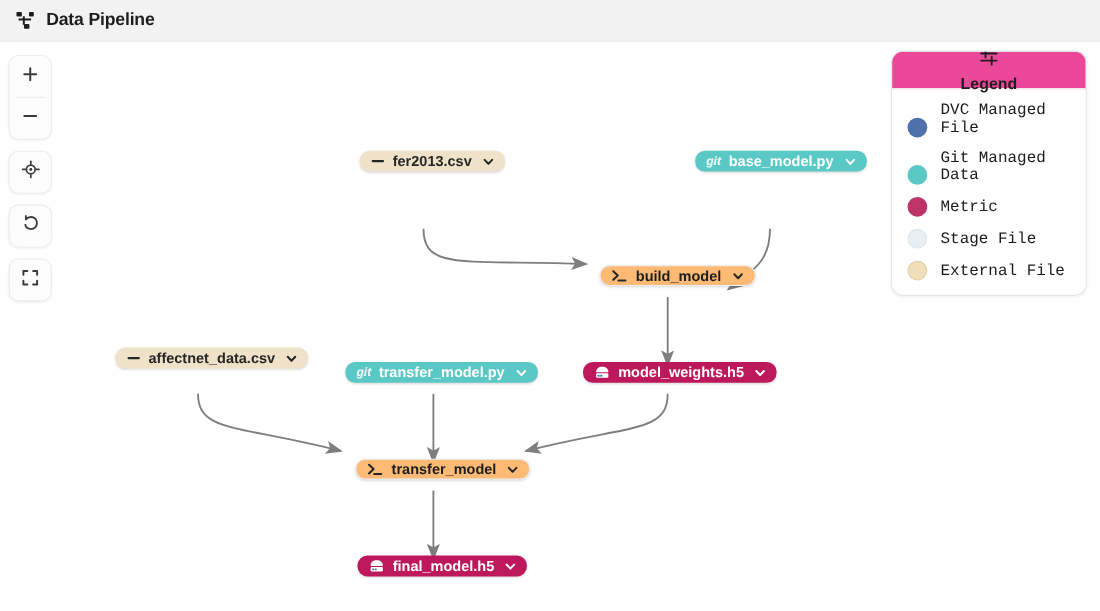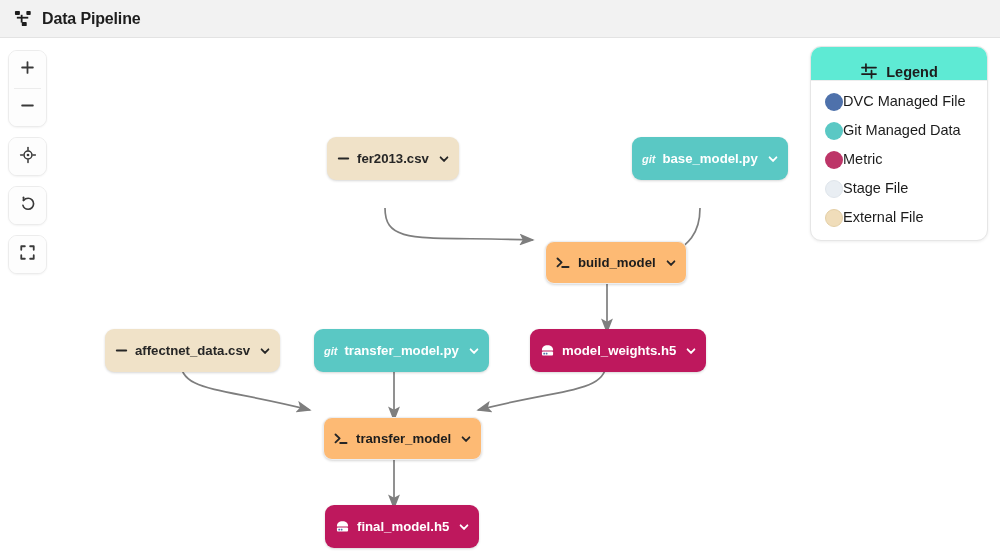--- a/index.html
+++ b/index.html
@@ -87,54 +87,57 @@
     width: 178px;
     background: #ffffff;
     border: 1px solid #e6e6e6;
     border-radius: 11px;
     box-shadow: 0 1px 3px rgba(0,0,0,0.07);
     overflow: hidden;
   }
   #legend-header {
     height: 34px;
     display: flex;
-    align-items: flex-end;
+    align-items: center;
     justify-content: center;
     gap: 8px;
-    background: #5eead4;
+    background: #ec4899;
     border-bottom: 1px solid #ededed;
+    flex-direction: column;
   }
   #legend-header .legend-title {
     font-size: 14.5px;
     font-weight: bold;
     color: #1d1d1d;
   }
   #legend-items { padding: 6px 0 8px 0; }
   .legend-item {
     display: flex;
-    align-items: flex-start;
+    align-items: flex-end;
+    gap: 12px;
     padding: 5.5px 14px;
     cursor: pointer;
+    font-family: Liberation Mono, monospace;
   }
   .legend-swatch {
     width: 18px; height: 18px;
     border-radius: 50%;
     flex: 0 0 18px;
   }
   .legend-label {
     font-size: 14.5px;
     color: #1c1c1c;
   }
 
   
   .node {
     position: absolute;
     display: inline-flex;
     align-items: center;
-    height: 43px;
+    height: 19px;
     border-radius: 9px;
     padding: 0 9px 0 10px;
     gap: 7px;
     cursor: pointer;
     white-space: nowrap;
     box-shadow: 0 1px 2.5px rgba(0,0,0,0.16);
     font-size: 13.2px;
     font-weight: bold;
     user-select: none;
   }
@@ -220,21 +223,21 @@
               <line x1="6.6" y1="11.2" x2="13.4" y2="11.2"></line>
             </svg>
           </span>
           <span class="node-label">build_model</span>
           <span class="chev">
             <svg width="12" height="12" viewBox="0 0 14 14" stroke="#262626" stroke-width="2.1" fill="none" stroke-linecap="round" stroke-linejoin="round">
               <path d="M3,5 L7,9.3 L11,5"></path>
             </svg>
           </span>
         </div>
-        <div class="node external" style="left: 105px; top: 291px;">
+        <div class="node external" style="left: 105px; top: 278px;">
           <span class="nicon">
             <svg width="13" height="13" viewBox="0 0 14 14" stroke="#262626" stroke-width="2.2" stroke-linecap="round">
               <line x1="2" y1="7" x2="12" y2="7"></line>
             </svg>
           </span>
           <span class="node-label">affectnet_data.csv</span>
           <span class="chev">
             <svg width="12" height="12" viewBox="0 0 14 14" stroke="#262626" stroke-width="2.1" fill="none" stroke-linecap="round" stroke-linejoin="round">
               <path d="M3,5 L7,9.3 L11,5"></path>
             </svg>

